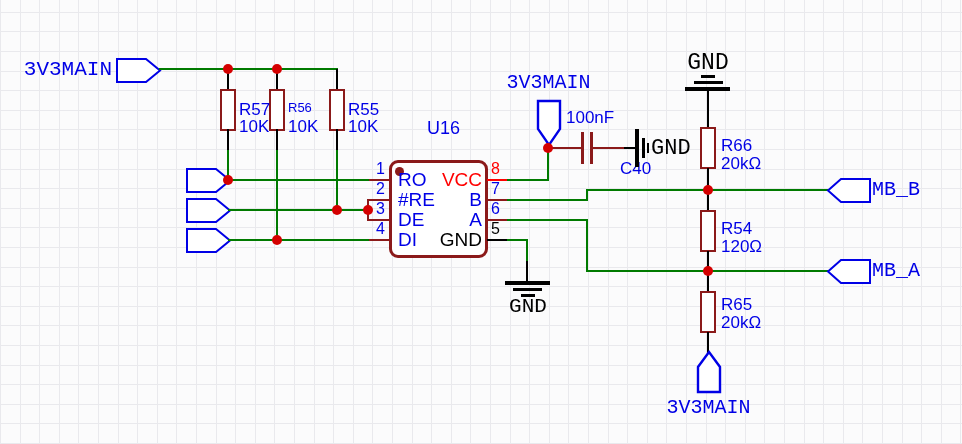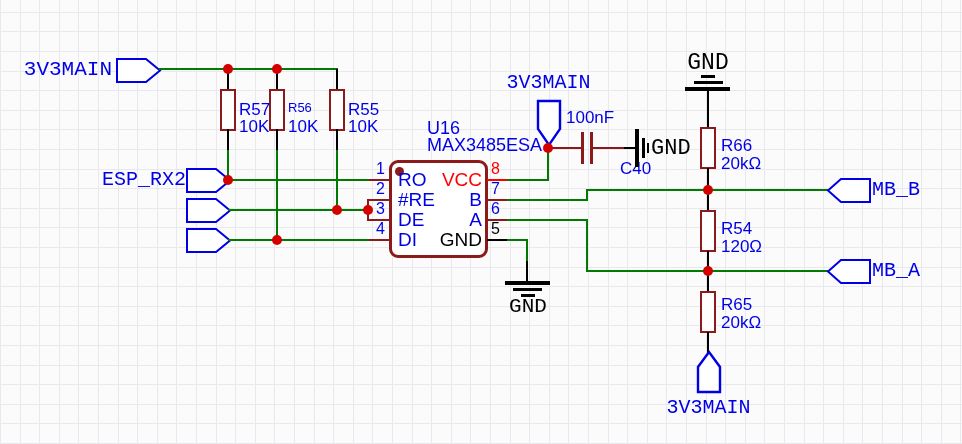--- a/index.html
+++ b/index.html
@@ -54,21 +54,20 @@
   <div class="t sans blue" style="left:348px;top:101px;font-size:17px;">R55</div>
   <div class="t sans blue" style="left:348px;top:118px;font-size:17px;">10K</div>
 
   <div class="wb" style="left:227px;top:129px;width:2px;height:22px;"></div>
   <div class="wb" style="left:276px;top:129px;width:2px;height:22px;"></div>
   <div class="wb" style="left:336px;top:129px;width:2px;height:22px;"></div>
   <div class="wg" style="left:227px;top:150px;width:2px;height:31px;"></div>
   <div class="wg" style="left:276px;top:150px;width:2px;height:91px;"></div>
   <div class="wg" style="left:336px;top:150px;width:2px;height:61px;"></div>
 
-  <div class="t serif blue" style="left:58px;top:169px;width:128px;text-align:right;font-size:20px;">ESP_RX2</div>
   <svg style="left:186px;top:168px;" width="46" height="25">
     <polygon points="1,1 30,1 44,12.5 30,24 1,24" fill="#fff" stroke="#0000E6" stroke-width="2"></polygon>
   </svg>
   <svg style="left:186px;top:198px;" width="46" height="25">
     <polygon points="1,1 30,1 44,12.5 30,24 1,24" fill="#fff" stroke="#0000E6" stroke-width="2"></polygon>
   </svg>
   <svg style="left:186px;top:228px;" width="46" height="25">
     <polygon points="1,1 30,1 44,12.5 30,24 1,24" fill="#fff" stroke="#0000E6" stroke-width="2"></polygon>
   </svg>
 
@@ -76,21 +75,20 @@
   <div class="wg" style="left:228px;top:209px;width:141px;height:2px;"></div>
   <div class="wg" style="left:228px;top:239px;width:141px;height:2px;"></div>
 
   <div class="wr" style="left:369px;top:179px;width:21px;height:2px;"></div>
   <div class="wr" style="left:367px;top:199px;width:23px;height:2px;"></div>
   <div class="wr" style="left:367px;top:219px;width:23px;height:2px;"></div>
   <div class="wr" style="left:367px;top:199px;width:2px;height:22px;"></div>
   <div class="wr" style="left:369px;top:239px;width:21px;height:2px;"></div>
 
   <div class="t sans blue" style="left:427px;top:119px;font-size:18px;">U16</div>
-  <div class="t sans blue" style="left:427px;top:136px;font-size:18px;">MAX3485ESA</div>
   <div class="ic"></div>
   <div class="p1dot"></div>
 
   <div class="t sans blue" style="left:398px;top:170px;font-size:19px;">RO</div>
   <div class="t sans blue" style="left:398px;top:190px;font-size:19px;">#RE</div>
   <div class="t sans blue" style="left:398px;top:210px;font-size:19px;">DE</div>
   <div class="t sans blue" style="left:398px;top:230px;font-size:19px;">DI</div>
   <div class="t sans red" style="left:420px;top:170px;width:62px;text-align:right;font-size:19px;">VCC</div>
   <div class="t sans blue" style="left:420px;top:190px;width:62px;text-align:right;font-size:19px;">B</div>
   <div class="t sans blue" style="left:420px;top:210px;width:62px;text-align:right;font-size:19px;">A</div>

